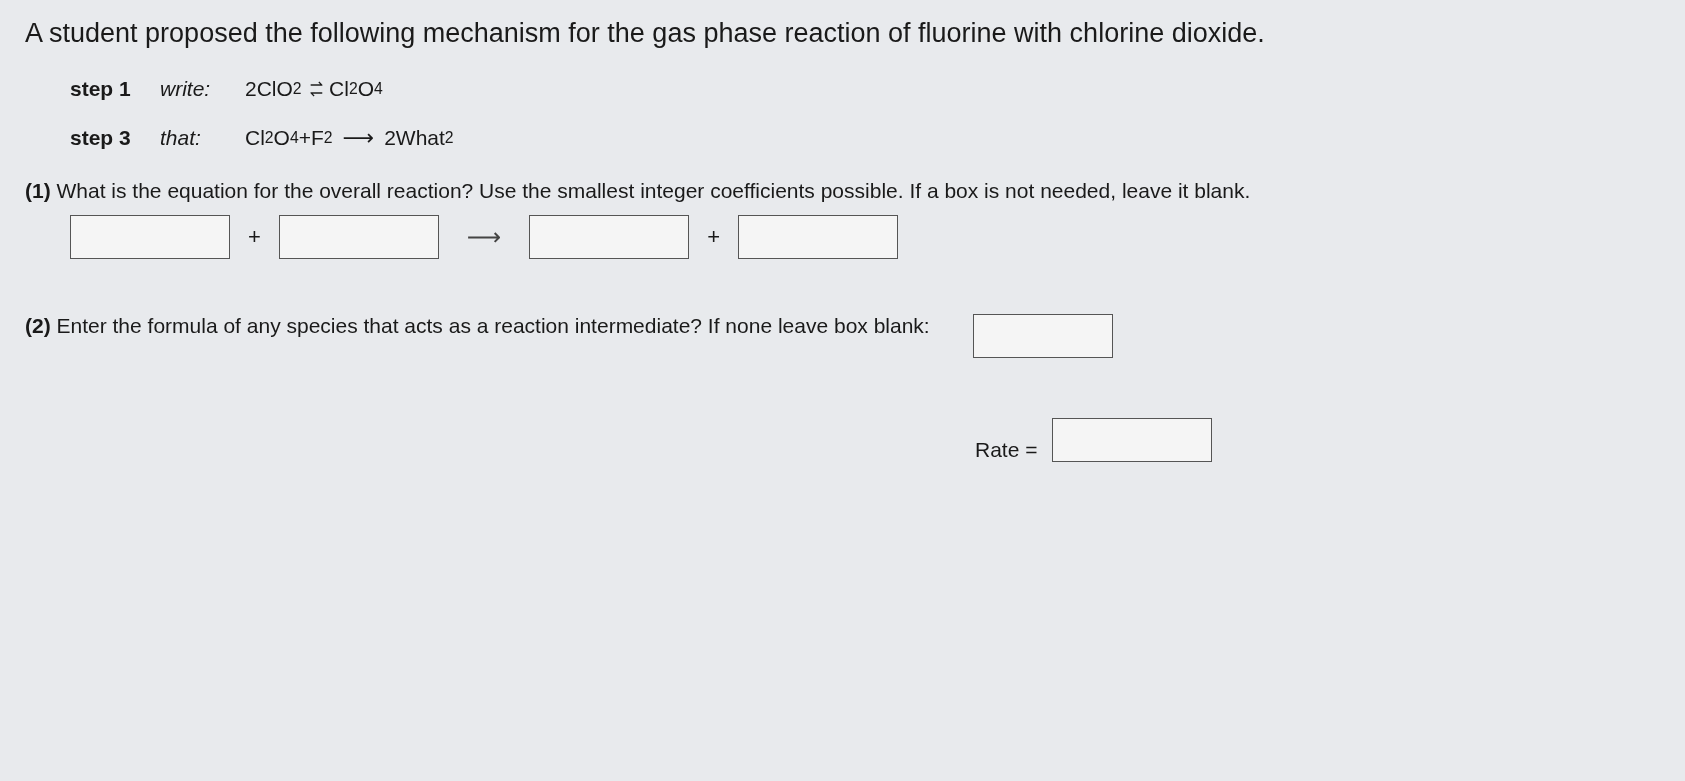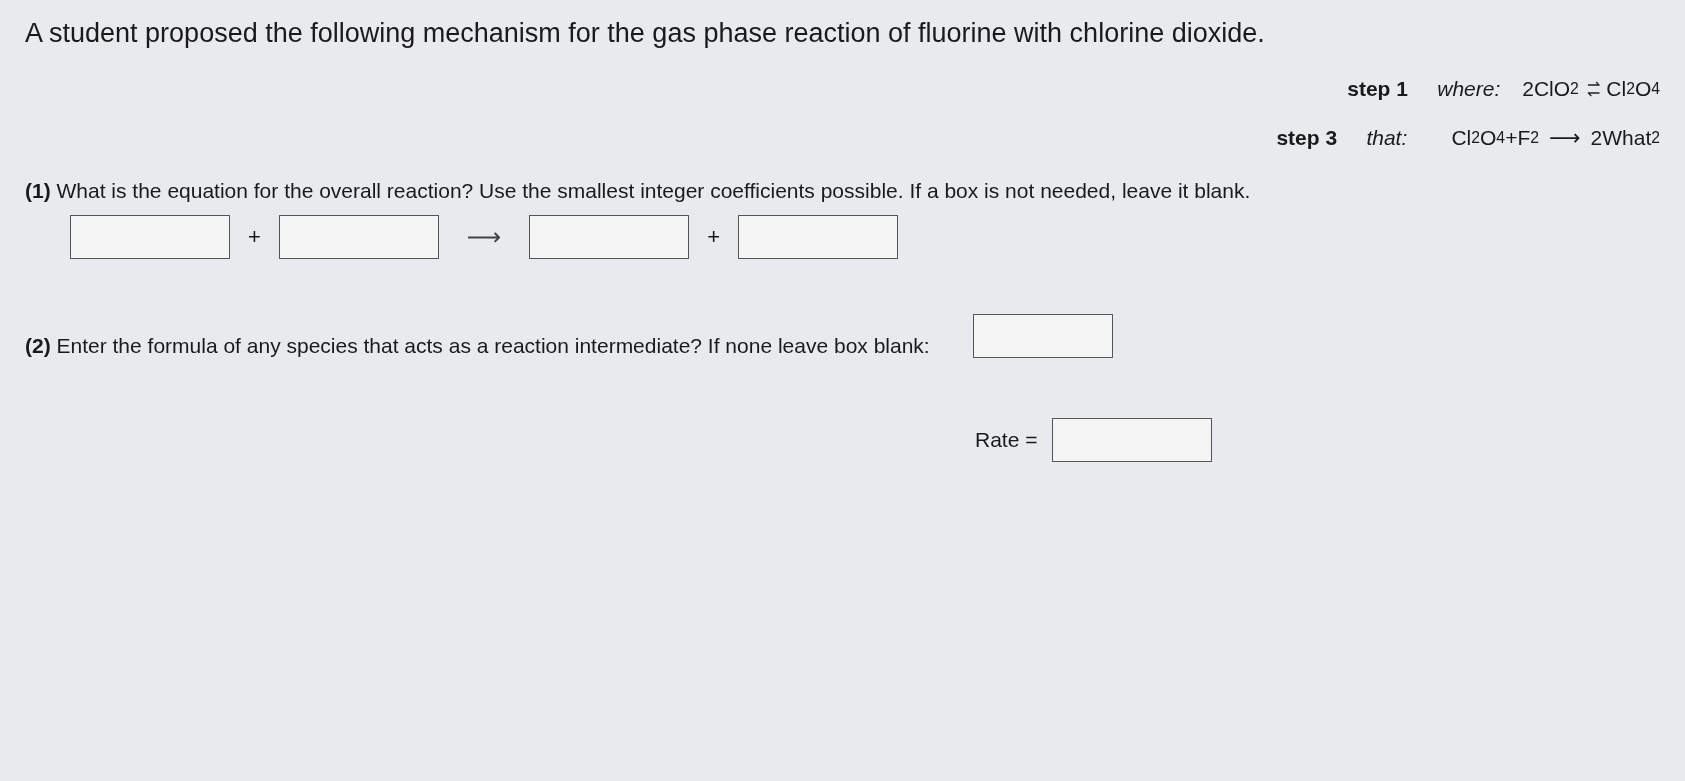--- a/index.html
+++ b/index.html
@@ -22,21 +22,20 @@
     }
     .steps {
       margin-left: 45px;
       margin-bottom: 28px;
     }
     .step-row {
       display: flex;
       align-items: center;
       margin-bottom: 24px;
       font-size: 21px;
-      justify-content: flex-end;
     }
     .step-label {
       font-weight: bold;
       width: 90px;
     }
     .step-type {
       font-style: italic;
       width: 85px;
     }
     .equation {
@@ -95,62 +94,62 @@
       margin: 0 18px;
       font-size: 22px;
     }
     .long-arrow {
       margin: 0 28px;
       font-size: 24px;
       color: #444;
     }
     .q2-row {
       display: flex;
-      align-items: flex-end;
+      align-items: flex-start;
       margin-bottom: 60px;
       font-size: 21px;
       gap: 18px;
     }
     .q2-row .inline-input {
       height: 44px;
       width: 140px;
       border: 1px solid #555;
       background: #f5f5f5;
       margin-left: 25px;
     }
     .q3-block {
       font-size: 21px;
       margin-bottom: 30px;
     }
     .q3-line2 {
       margin-top: 2px;
     }
     .rate-row {
       display: flex;
-      align-items: center;
+      align-items: flex-end;
       margin-left: 950px;
       font-size: 21px;
     }
     .rate-row input {
       height: 44px;
       width: 160px;
       border: 1px solid #555;
       background: #f5f5f5;
       margin-left: 15px;
     }
   </style>
 </head>
 <body>
 
 <div class="intro">A student proposed the following mechanism for the gas phase reaction of fluorine with chlorine dioxide.</div>
 
 <div class="steps">
   <div class="step-row">
     <span class="step-label">step 1</span>
-    <span class="step-type">where:</span>
+    <span class="step-type">write:</span>
     <span class="equation">
       <span>2 </span>
       <span>ClO</span>
       <sub>2</sub>
       <span class="equil">
         <span>⇀</span>
           <span>↽</span>
       </span>
       <span>Cl</span>
       <sub>2</sub>

